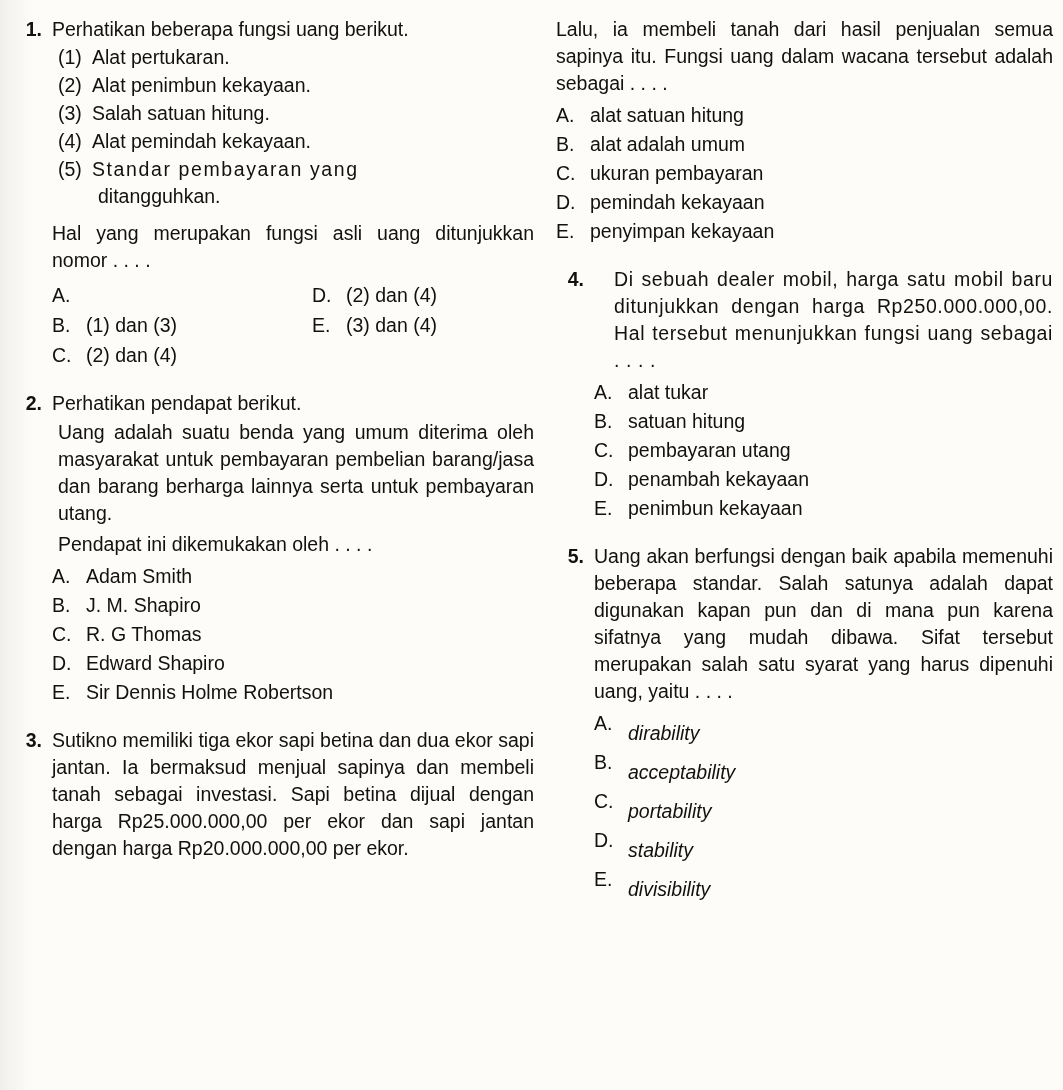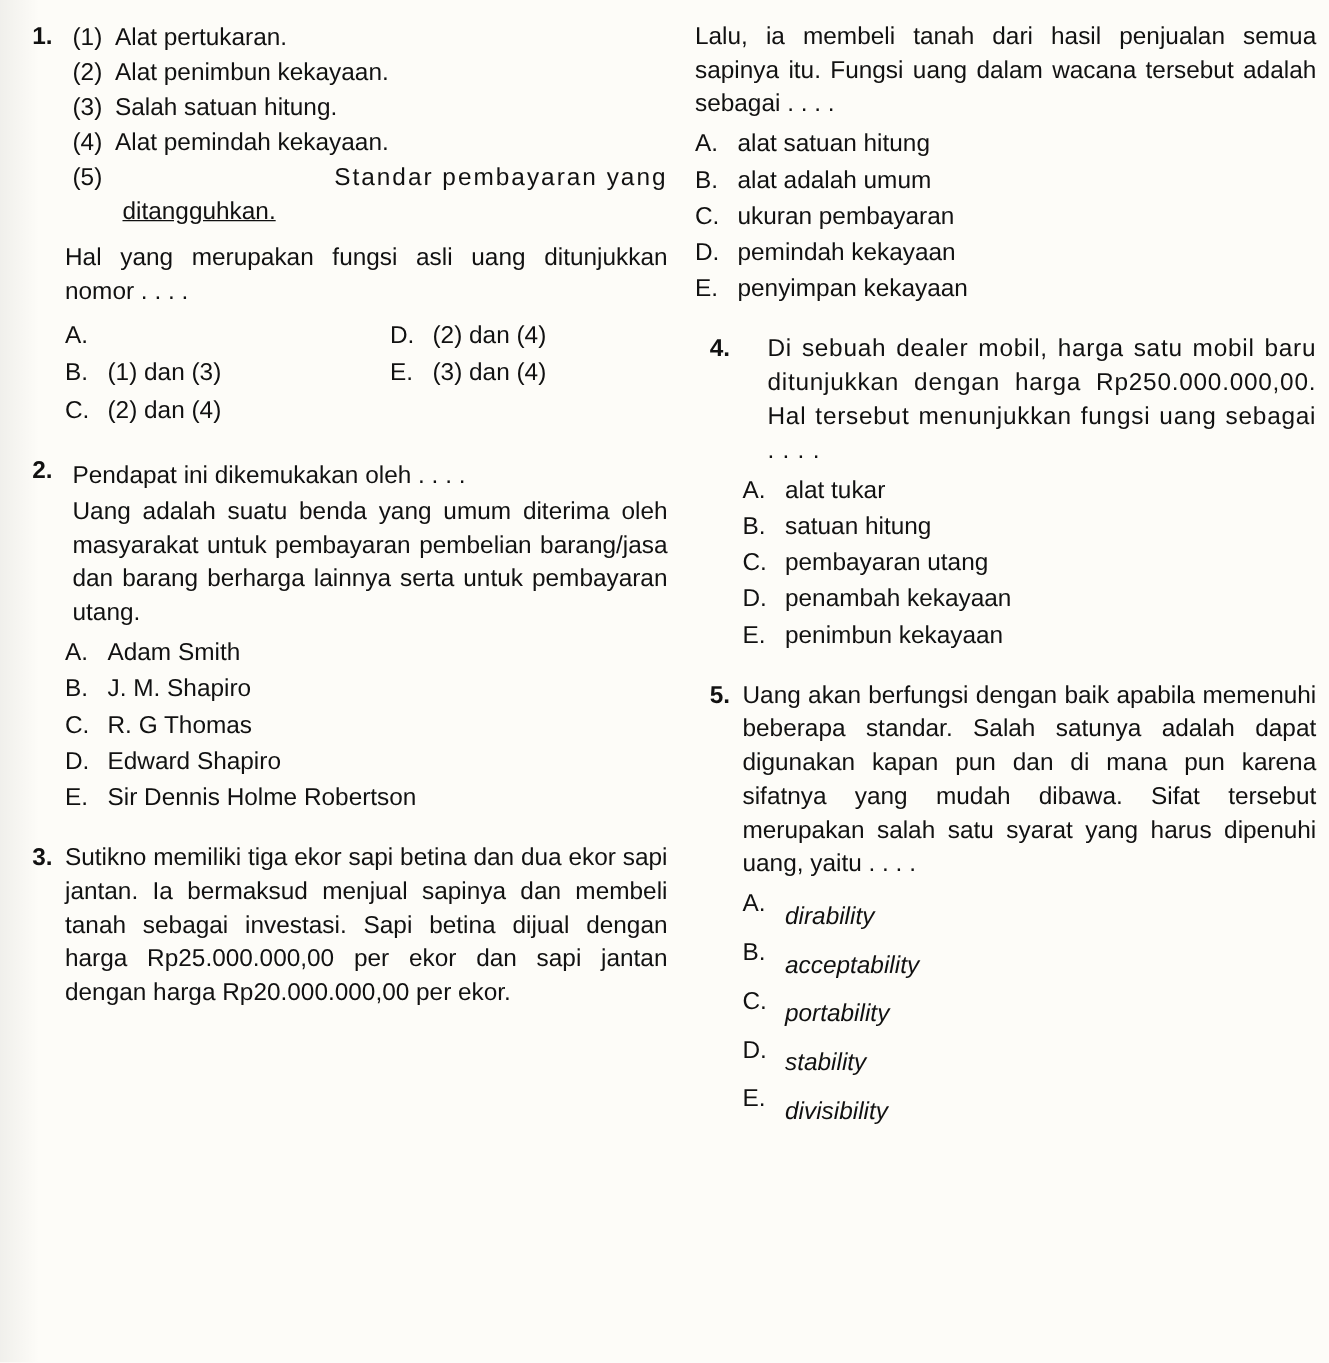--- a/index.html
+++ b/index.html
@@ -81,25 +81,23 @@
     flex: 0 0 40px;
     text-align: left;
     padding-left: 6px;
     box-sizing: border-box;
   }
   .substat-text {
     flex: 1 1 auto;
   }
   .substat-text.spread {
     letter-spacing: 1.6px;
-    text-align: right;
   }
   .substat-cont {
     padding-left: 46px;
-    text-decoration: underline;
   }
 
   .gap-top {
     margin-top: 10px;
   }
 
   
   .opts {
     margin-top: 4px;
   }
@@ -154,20 +152,21 @@
 <body>
 
 <div class="page">
   <div class="columns">
 
     <div class="col col-left">
 
       <div class="qblock">
         <div class="qnum">1.</div>
         <div class="qbody">
+          <div class="qtext nojust">Perhatikan beberapa fungsi uang berikut.</div>
 
           <div class="substat">
             <div class="substat-num">(1)</div>
             <div class="substat-text">Alat pertukaran.</div>
           </div>
           <div class="substat">
             <div class="substat-num">(2)</div>
             <div class="substat-text">Alat penimbun kekayaan.</div>
           </div>
           <div class="substat">
@@ -208,22 +207,23 @@
             </div>
           </div>
         </div>
       </div>
 
       <div class="blockgap"></div>
 
       <div class="qblock">
         <div class="qnum">2.</div>
         <div class="qbody">
+          <div class="qtext nojust">Perhatikan pendapat berikut.</div>
+          <div class="qtext quote-para indent-body">Uang adalah suatu benda yang umum diterima oleh masyarakat untuk pembayaran pembelian barang/jasa dan barang berharga lainnya serta untuk pembayaran utang.</div>
           <div class="qtext nojust after-quote indent-body">Pendapat ini dikemukakan oleh . . . .</div>
-          <div class="qtext quote-para indent-body">Uang adalah suatu benda yang umum diterima oleh masyarakat untuk pembayaran pembelian barang/jasa dan barang berharga lainnya serta untuk pembayaran utang.</div>
 
           <div class="opts">
             <div class="opt">
               <div class="opt-letter">A.</div>
               <div class="opt-text">Adam Smith</div>
             </div>
             <div class="opt">
               <div class="opt-letter">B.</div>
               <div class="opt-text">J. M. Shapiro</div>
             </div>

